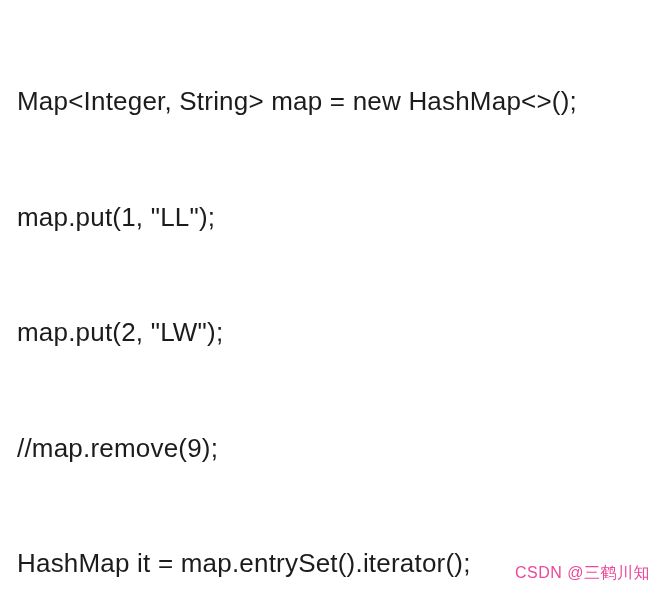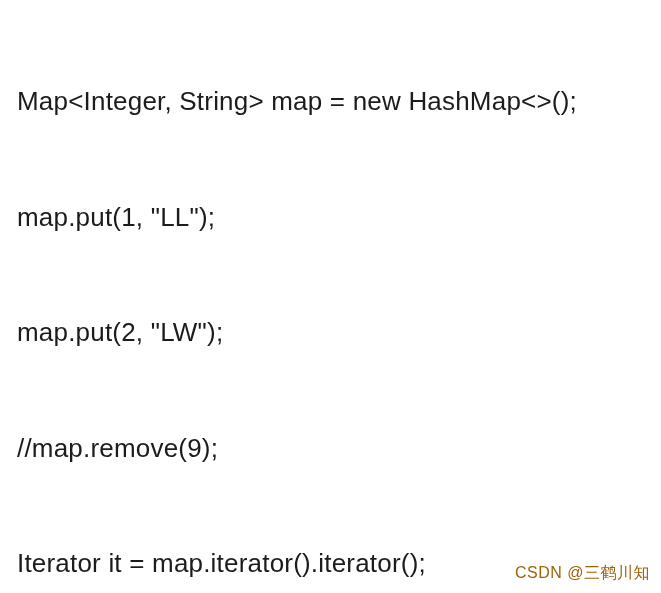--- a/index.html
+++ b/index.html
@@ -27,37 +27,37 @@
     white-space: pre;
   }
   .code-line {
     height: 38.5px;
   }
   .indent-0 { padding-left: 0; }
   .watermark {
     position: absolute;
     right: 11px;
     bottom: 9px;
-    color: #a16207;
+    color: #ec4899;
     font-size: 16px;
     letter-spacing: 0.5px;
     font-family: "Liberation Sans", "DejaVu Sans", sans-serif;
   }
 </style>
 </head>
 <body>
 
 <div class="screen">
 
   <div class="code-block">
     <div class="code-line indent-0">Map&lt;Integer, String&gt; map = new HashMap&lt;&gt;();</div>
     <div class="code-line indent-0">map.put(1, "LL");</div>
     <div class="code-line indent-0">map.put(2, "LW");</div>
     <div class="code-line indent-0">//map.remove(9);</div>
-    <div class="code-line indent-0">Iterator it = map.iterator().iterator();</div>
+    <div class="code-line indent-0">HashMap it = map.entrySet().iterator();</div>
     
     
     
     
     
     
     
     
     
     

